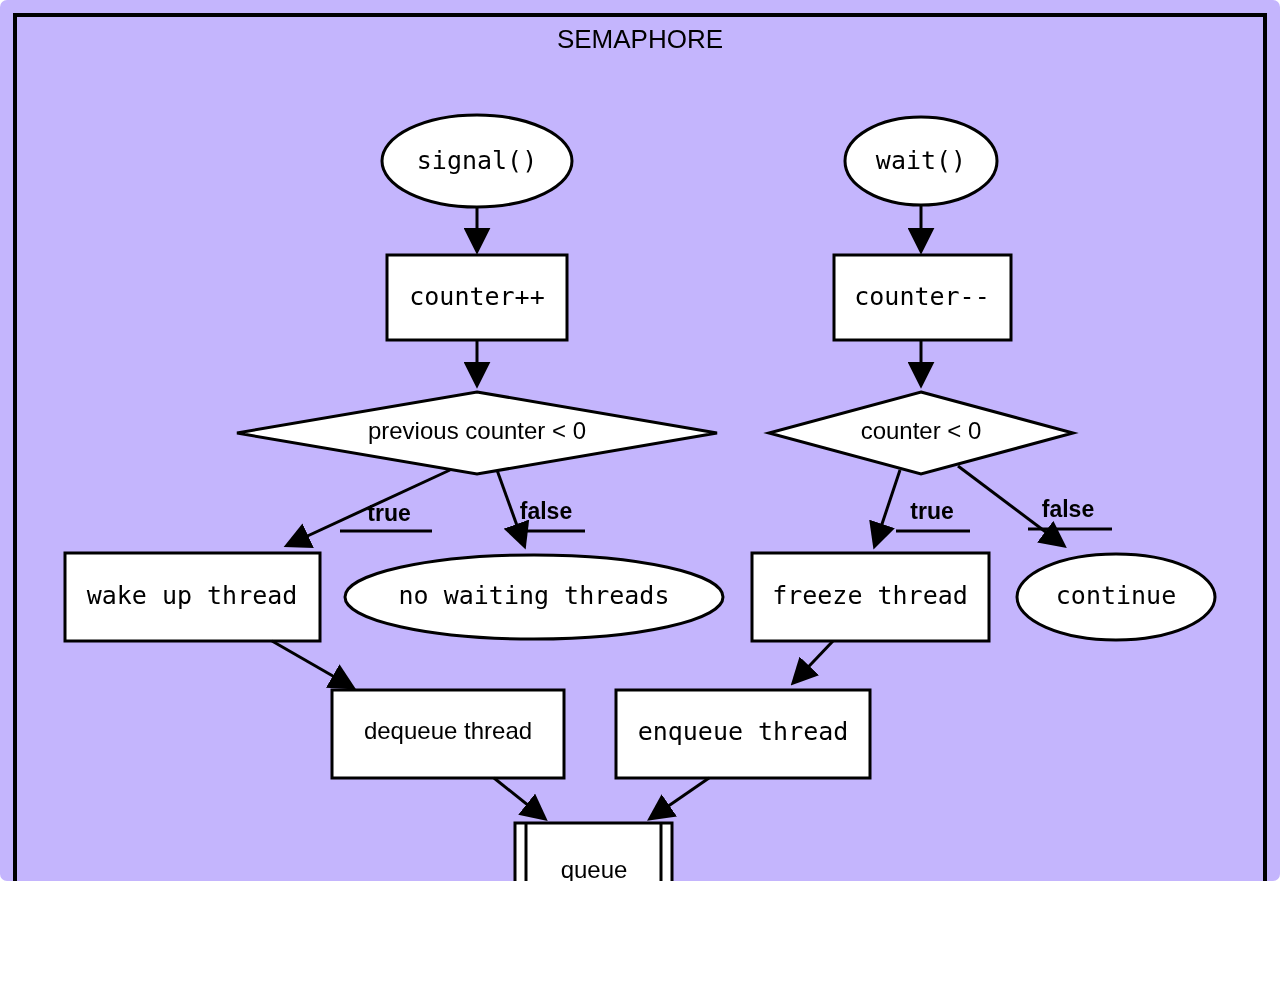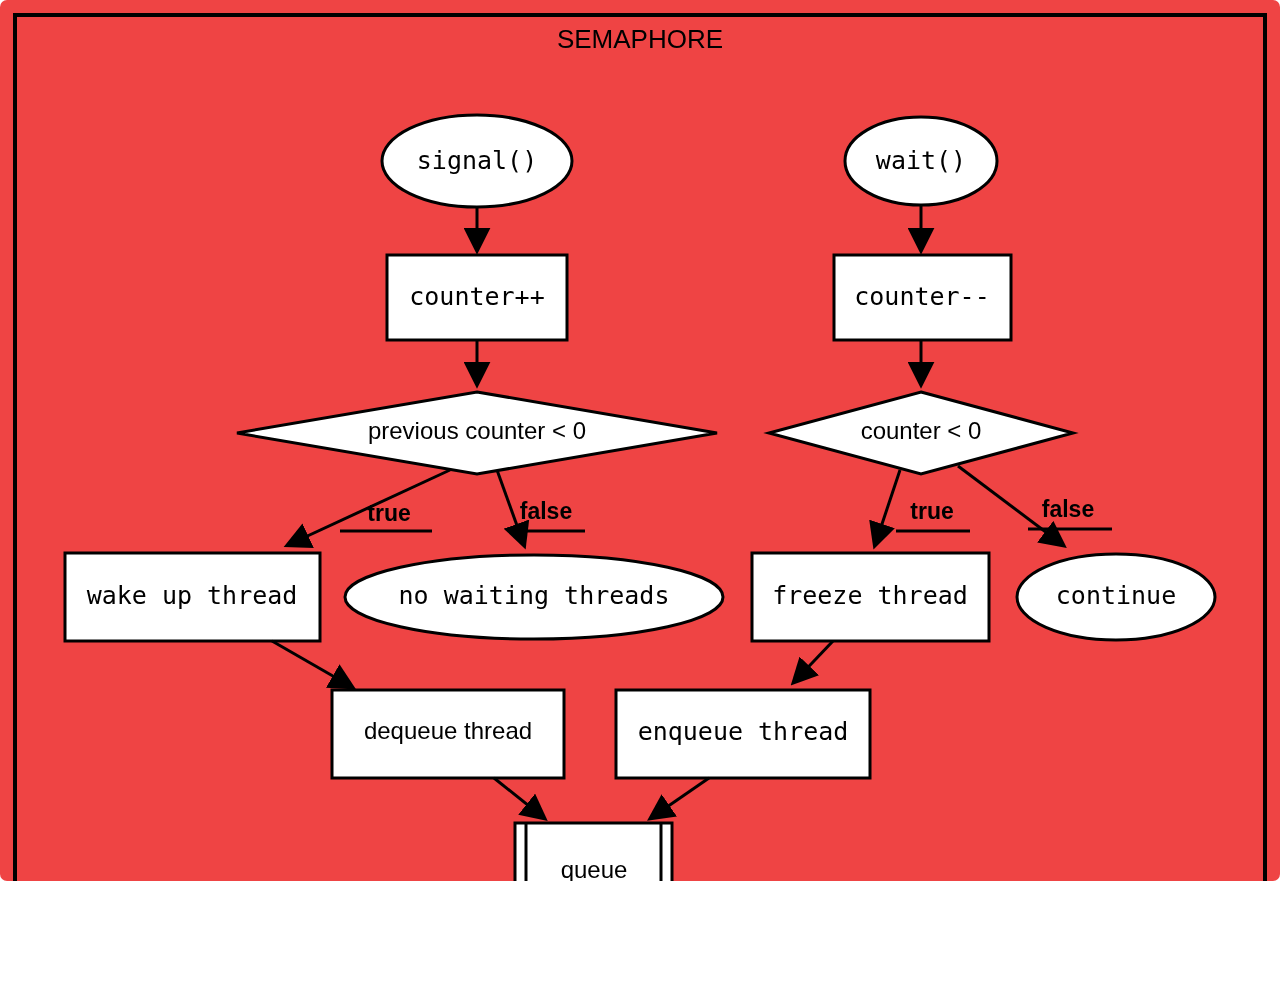--- a/index.html
+++ b/index.html
@@ -4,21 +4,21 @@
 <style>
   html, body {
     margin: 0;
     padding: 0;
     background: #ffffff;
   }
   #page {
     position: relative;
     width: 1280px;
     height: 881px;
-    background: #ef4444;
+    background: #c4b5fd;
     overflow: hidden;
     font-family: "Liberation Sans", sans-serif;
     border-radius: 7px;
   }
   svg#diagram {
     position: absolute;
     left: 0;
     top: 0;
     width: 1280px;
     height: 987px;

